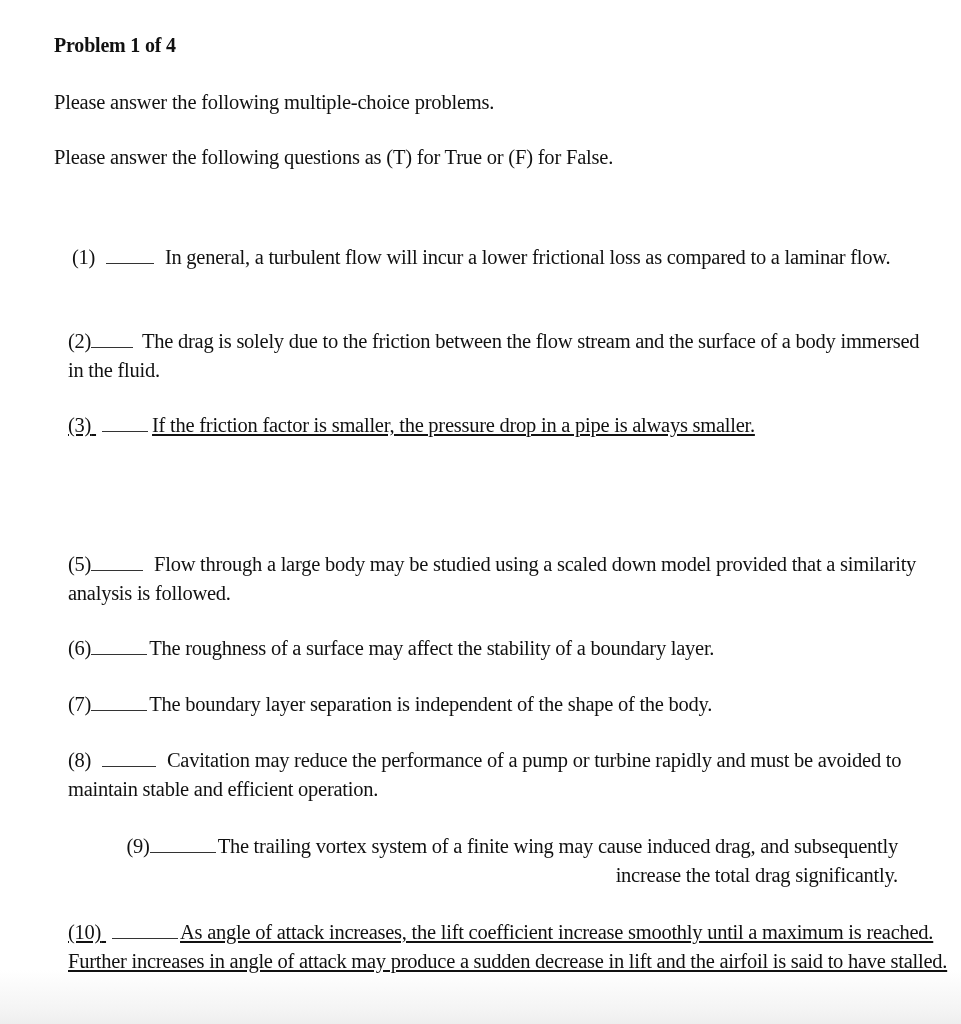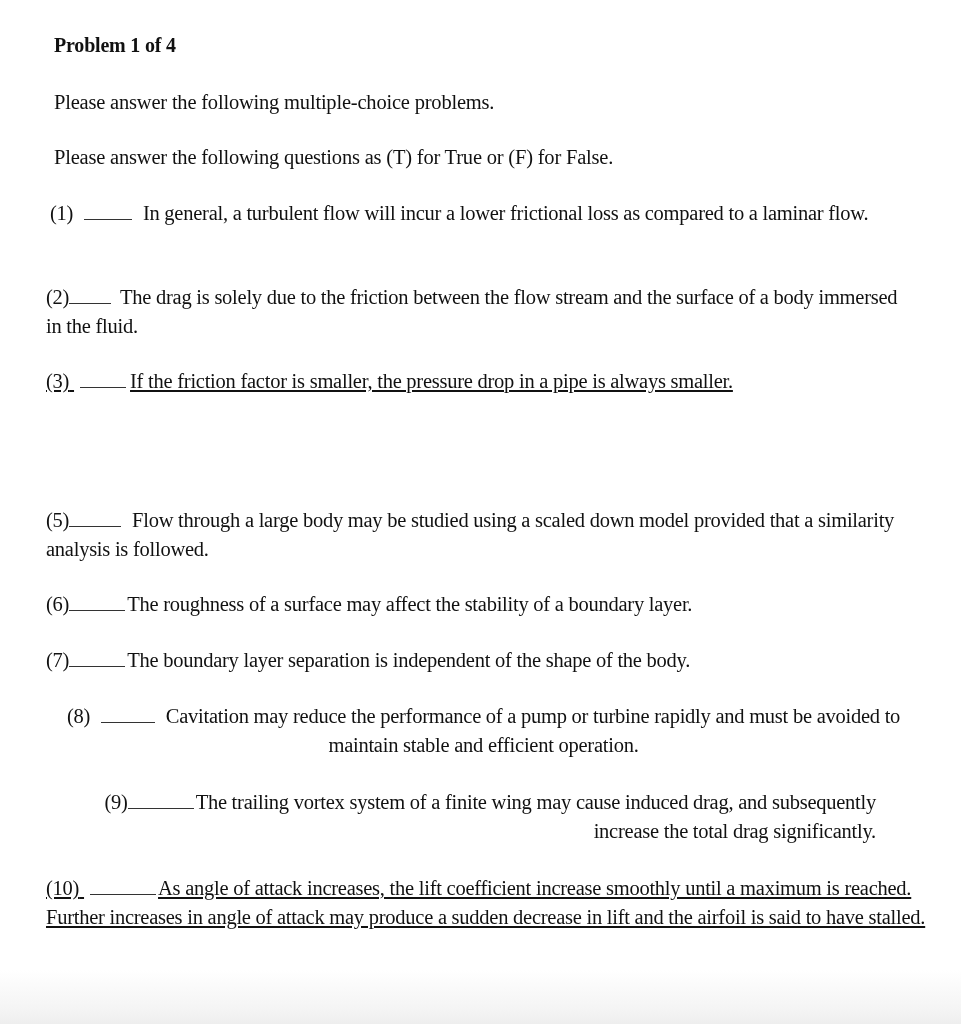--- a/index.html
+++ b/index.html
@@ -32,25 +32,26 @@
     }
     .instr {
       position: absolute;
       left: 54px;
       font-size: 20.5px;
       letter-spacing: -0.2px;
       white-space: nowrap;
     }
     .question {
       position: absolute;
-      left: 46px;
+      left: 68px;
       width: 880px;
       font-size: 20.5px;
       line-height: 29px;
       letter-spacing: -0.25px;
+      margin-top: 44px;
     }
     .q-num {
       display: inline;
     }
     .q-blank {
       display: inline-block;
       border-bottom: 1px solid #333;
       height: 18px;
       vertical-align: baseline;
       margin: 0 2px 0 0;
@@ -93,21 +94,21 @@
   </div>
 
   <div class="question" style="top:590px;">
     <span class="q-num">(6)</span><span class="q-blank" style="width:56px;"></span><span class="q-text">The roughness of a surface may affect the stability of a boundary layer.</span>
   </div>
 
   <div class="question" style="top:646px;">
     <span class="q-num">(7)</span><span class="q-blank" style="width:56px;"></span><span class="q-text">The boundary layer separation is independent of the shape of the body.</span>
   </div>
 
-  <div class="question" style="top:702px; width:875px;text-align:center;">
+  <div class="question" style="top:702px; width:875px;">
     <span class="q-num">(8)</span>
     <span class="q-blank" style="width:54px; margin-left:6px;"></span>
     <span class="q-text" style="margin-left:4px;">Cavitation may reduce the performance of a pump or turbine rapidly and must be avoided to maintain stable and efficient operation.</span>
   </div>
 
   <div class="question" style="top:788px; width:830px;text-align:right;">
     <span class="q-num">(9)</span><span class="q-blank" style="width:66px;"></span><span class="q-text">The trailing vortex system of a finite wing may cause induced drag, and subsequently increase the total drag significantly.</span>
   </div>
 
   <div class="question" style="top:874px; width:890px;text-decoration:underline;">

